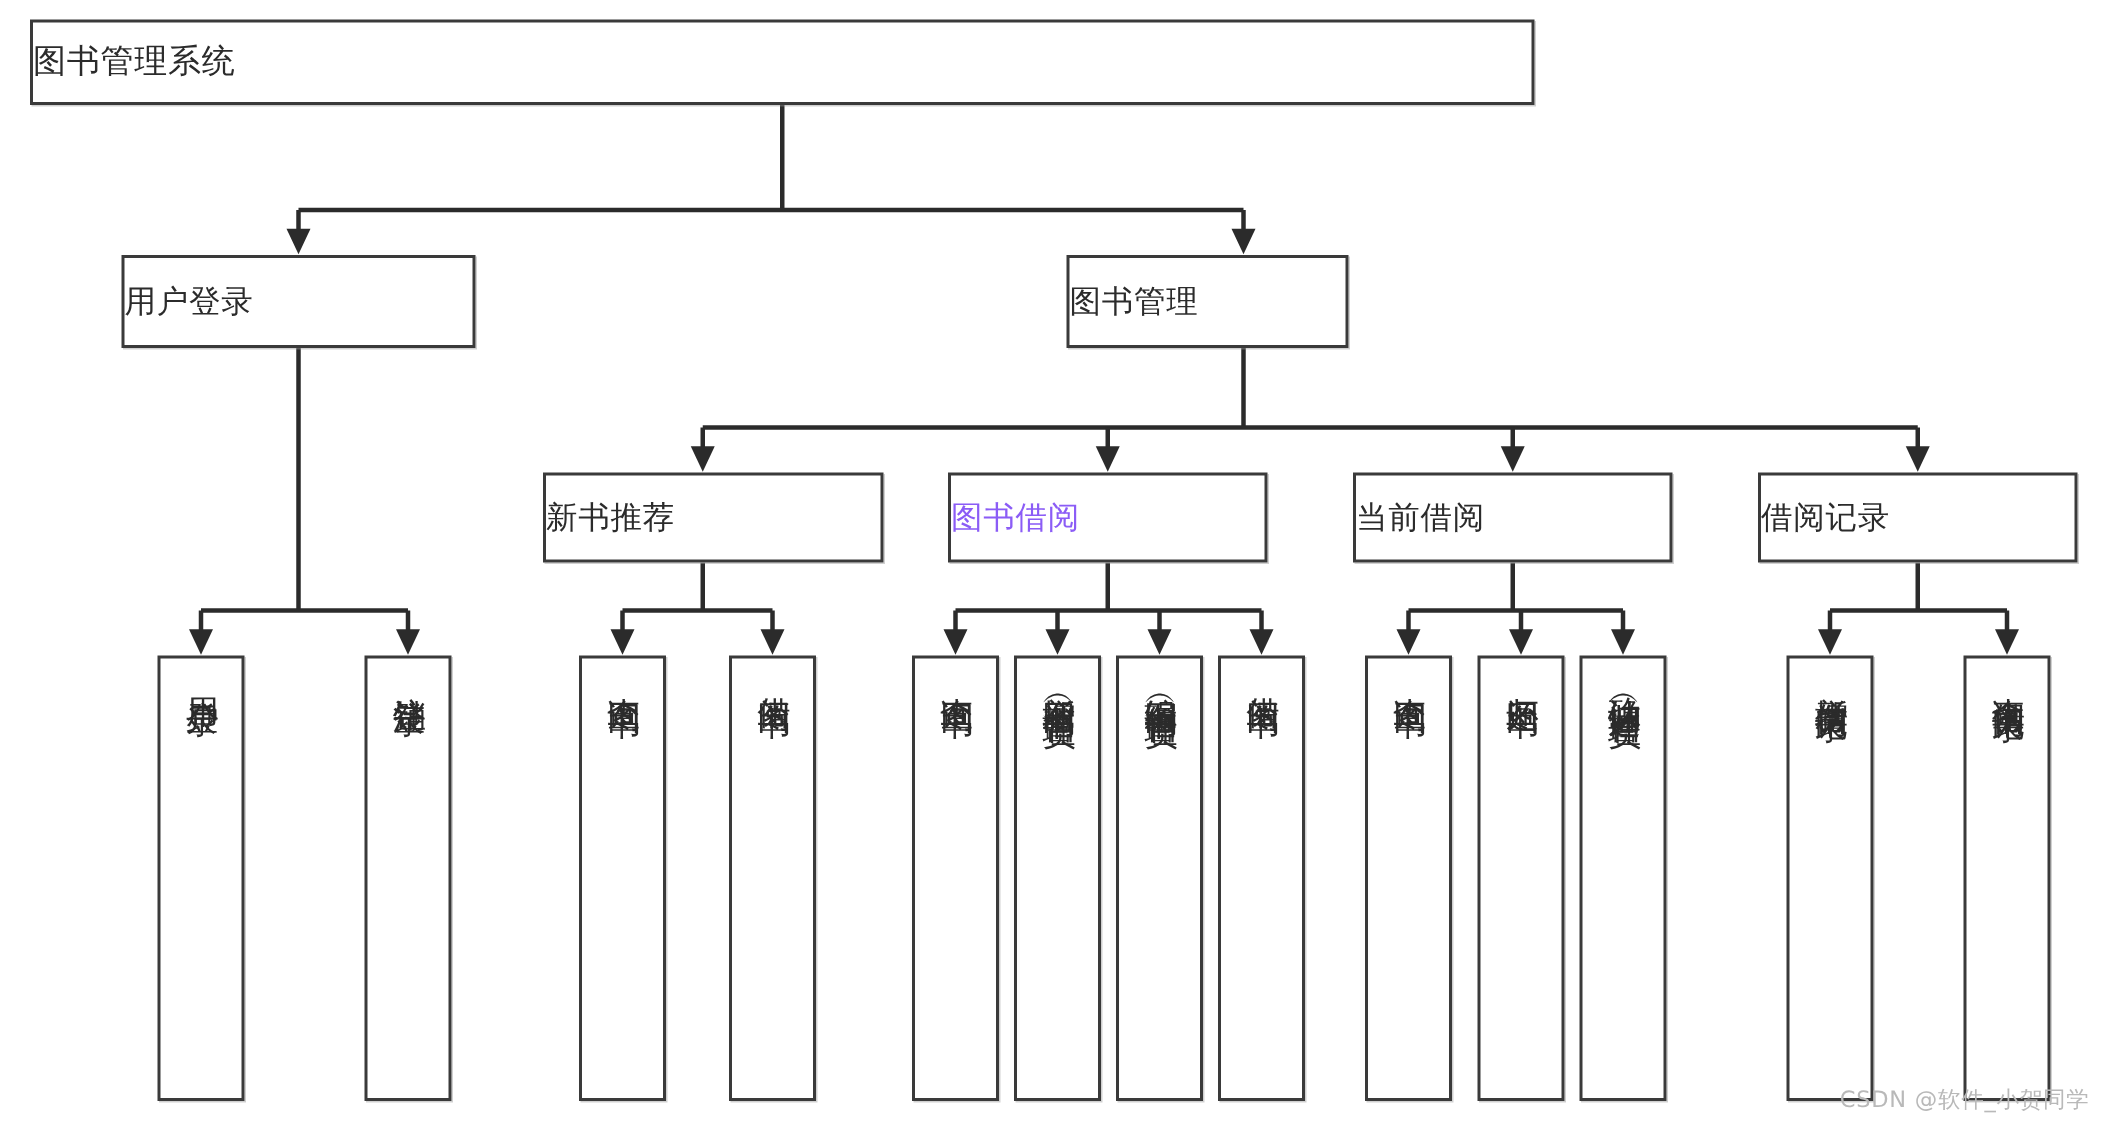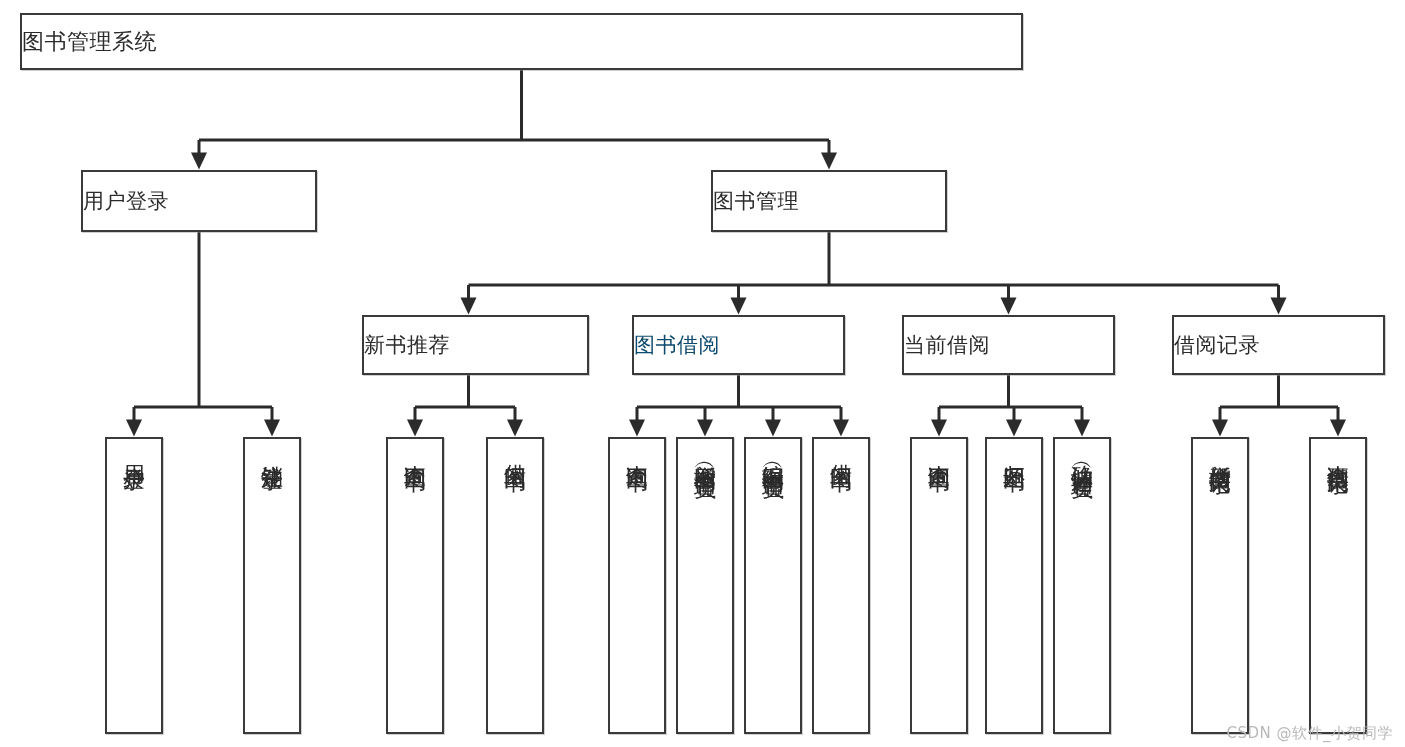--- a/index.html
+++ b/index.html
@@ -129,28 +129,28 @@
       <polygon points="1330,419.5 1346,419.5 1338,436.5" fill="#2b2b2b"></polygon>
     </svg>
 
   <div class="node horizontal" id="node-root" style="left: 20px; top: 13px; width: 1003px; height: 57px; border-color: rgb(58, 58, 58); background: rgb(255, 255, 255); color: rgb(43, 43, 43);">
     <span class="label">图书管理系统</span>
   </div>
 
   <div class="node horizontal" id="node-user_login" style="left: 81px; top: 170px; width: 236px; height: 62px; border-color: rgb(58, 58, 58); background: rgb(255, 255, 255); color: rgb(43, 43, 43);">
     <span class="label">用户登录</span>
   </div>
-  <div class="node horizontal" id="node-book_manage" style="left: 711px; top: 170px; width: 236px; height: 62px; border-color: rgb(58, 58, 58); background: rgb(255, 255, 255); color: rgb(43, 43, 43);">
+  <div class="node horizontal" id="node-book_manage" style="left: 711px; top: 170px; width: 188px; height: 62px; border-color: rgb(58, 58, 58); background: rgb(255, 255, 255); color: rgb(43, 43, 43);">
     <span class="label">图书管理</span>
   </div>
 
   <div class="node horizontal" id="node-new_book_rec" style="left: 362px; top: 315px; width: 227px; height: 60px; border-color: rgb(58, 58, 58); background: rgb(255, 255, 255); color: rgb(43, 43, 43);">
     <span class="label">新书推荐</span>
   </div>
-  <div class="node horizontal" id="node-book_borrow" style="left: 632px; top: 315px; width: 213px; height: 60px; border-color: rgb(58, 58, 58); background: rgb(255, 255, 255); color: #0c4a6e;">
+  <div class="node horizontal" id="node-book_borrow" style="left: 632px; top: 315px; width: 213px; height: 60px; border-color: rgb(58, 58, 58); background: rgb(255, 255, 255); color: #8b5cf6;">
     <span class="label">图书借阅</span>
   </div>
   <div class="node horizontal" id="node-borrow_record" style="left: 1172px; top: 315px; width: 213px; height: 60px; border-color: rgb(58, 58, 58); background: rgb(255, 255, 255); color: rgb(43, 43, 43);">
     <span class="label">借阅记录</span>
   </div>
   <div class="node horizontal" id="node-current_borrow" style="left: 902px; top: 315px; width: 213px; height: 60px; border-color: rgb(58, 58, 58); background: rgb(255, 255, 255); color: rgb(43, 43, 43);">
     <span class="label">当前借阅</span>
   </div>
 
   <div class="node vertical" id="node-leaf_user_login" style="left: 105px; top: 437px; width: 58px; height: 297px; border-color: rgb(58, 58, 58); background: rgb(255, 255, 255); color: rgb(43, 43, 43);">

